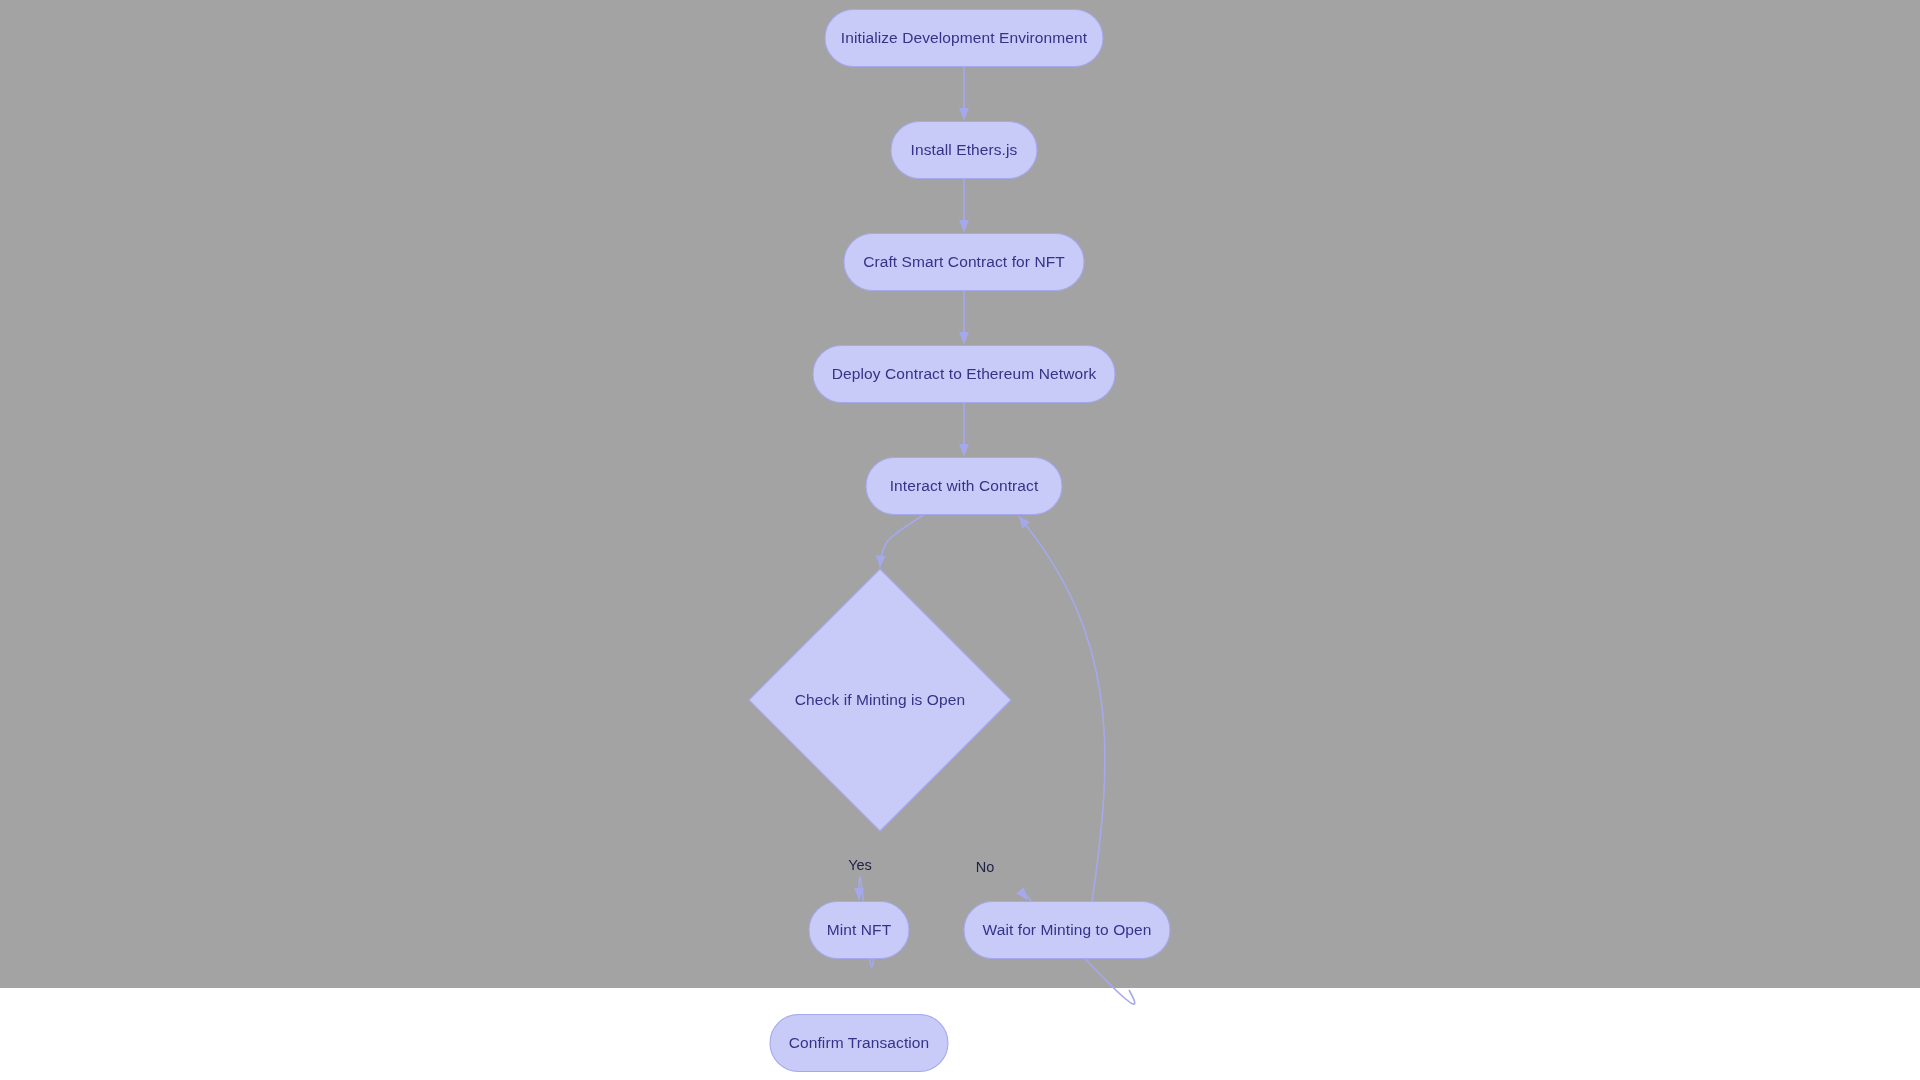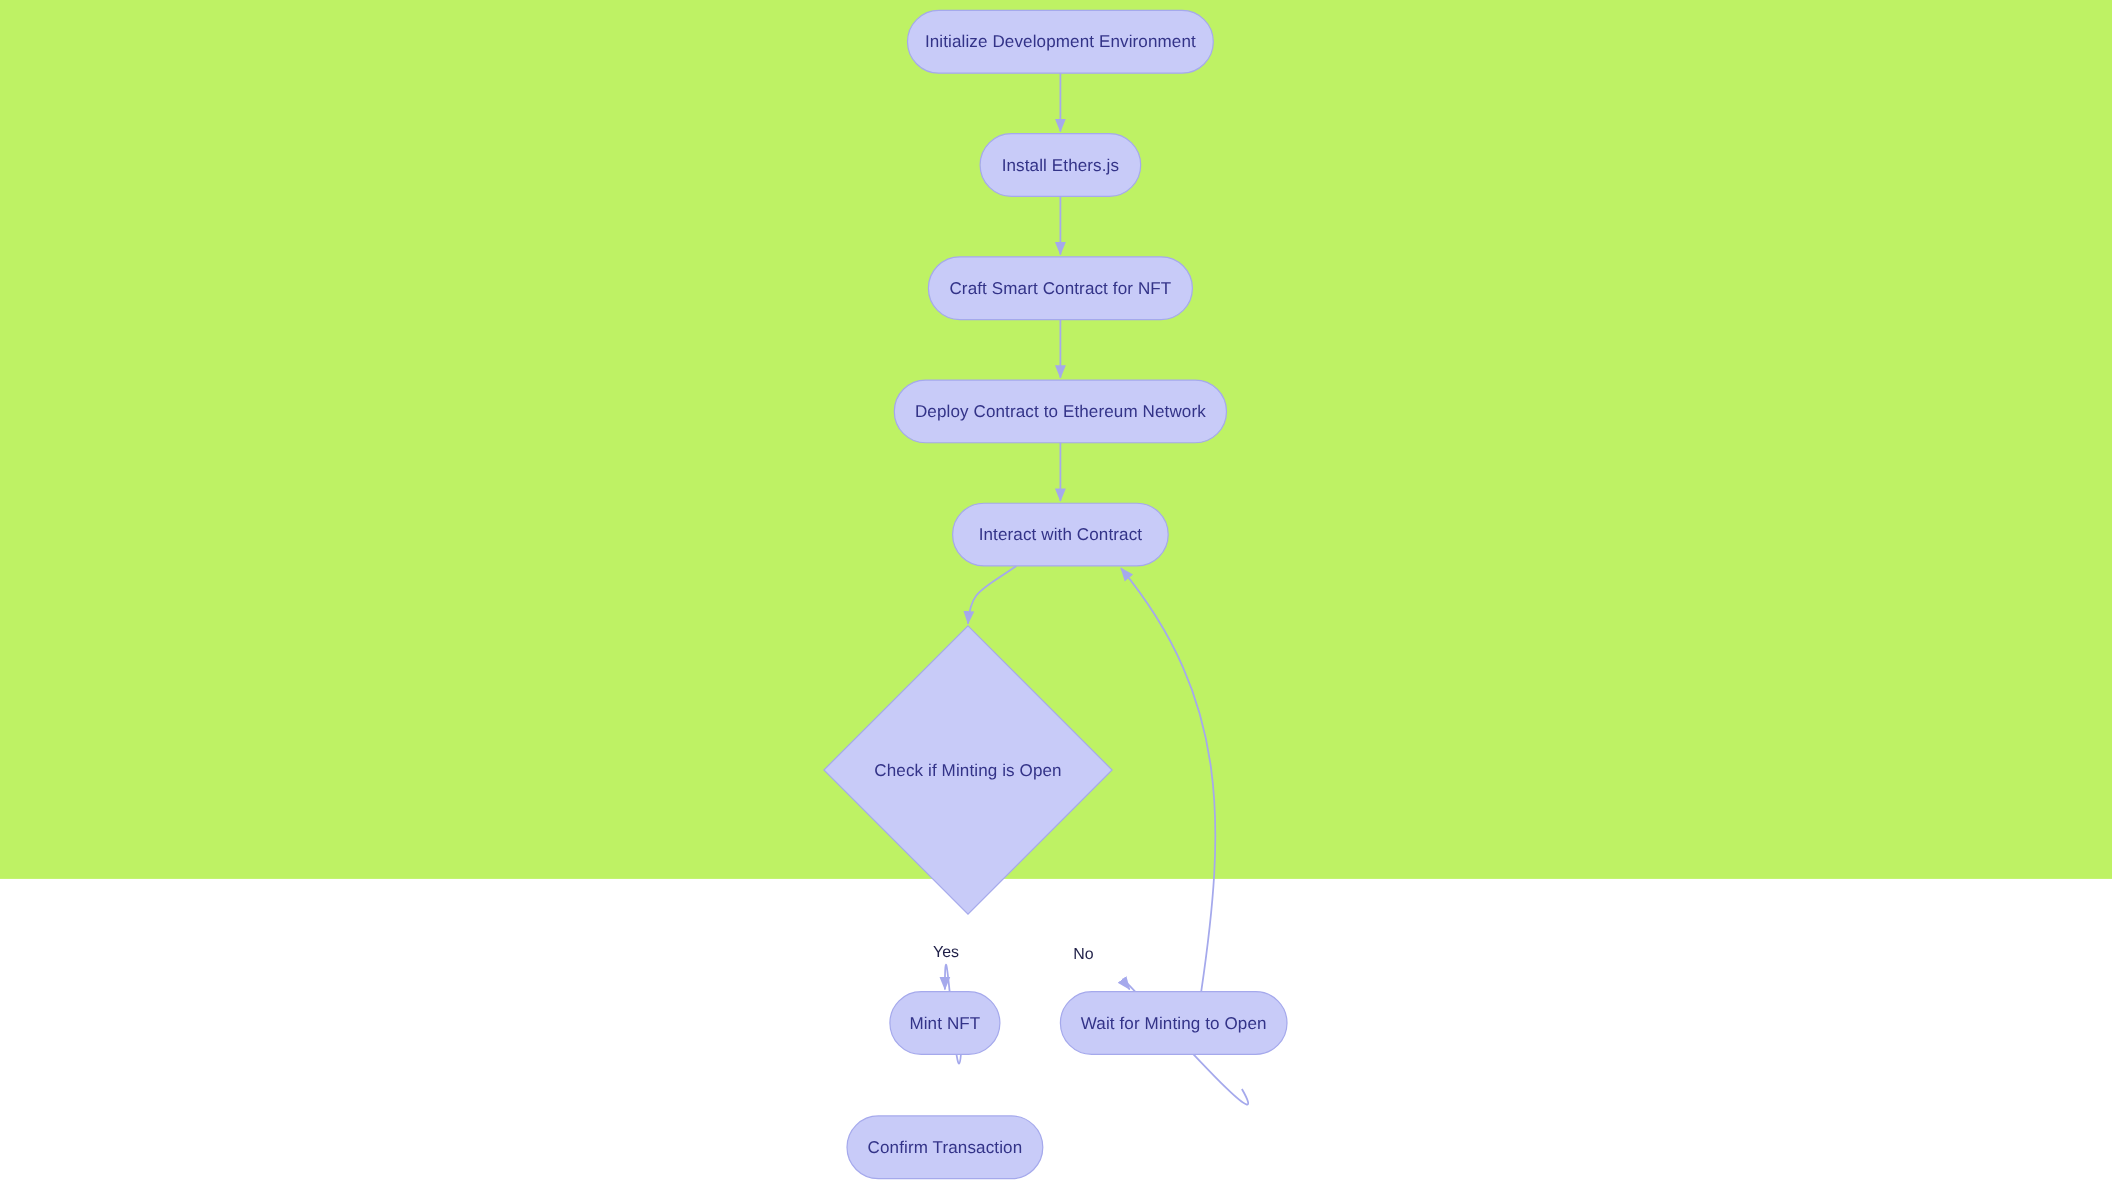--- a/index.html
+++ b/index.html
@@ -6,22 +6,22 @@
     margin: 0;
     padding: 0;
     background: #ffffff;
     width: 1920px;
     height: 1080px;
     overflow: hidden;
   }
   #flowchart-root {
     position: relative;
     width: 1920px;
-    height: 799px;
-    background: #bef264;
+    height: 988px;
+    background: #a3a3a3;
     font-family: "Liberation Sans", sans-serif;
   }
   svg#flow-svg {
     display: block;
     width: 1920px;
     height: 1080px;
   }
   .node-shape {
     stroke-width: 1.1px;
   }

